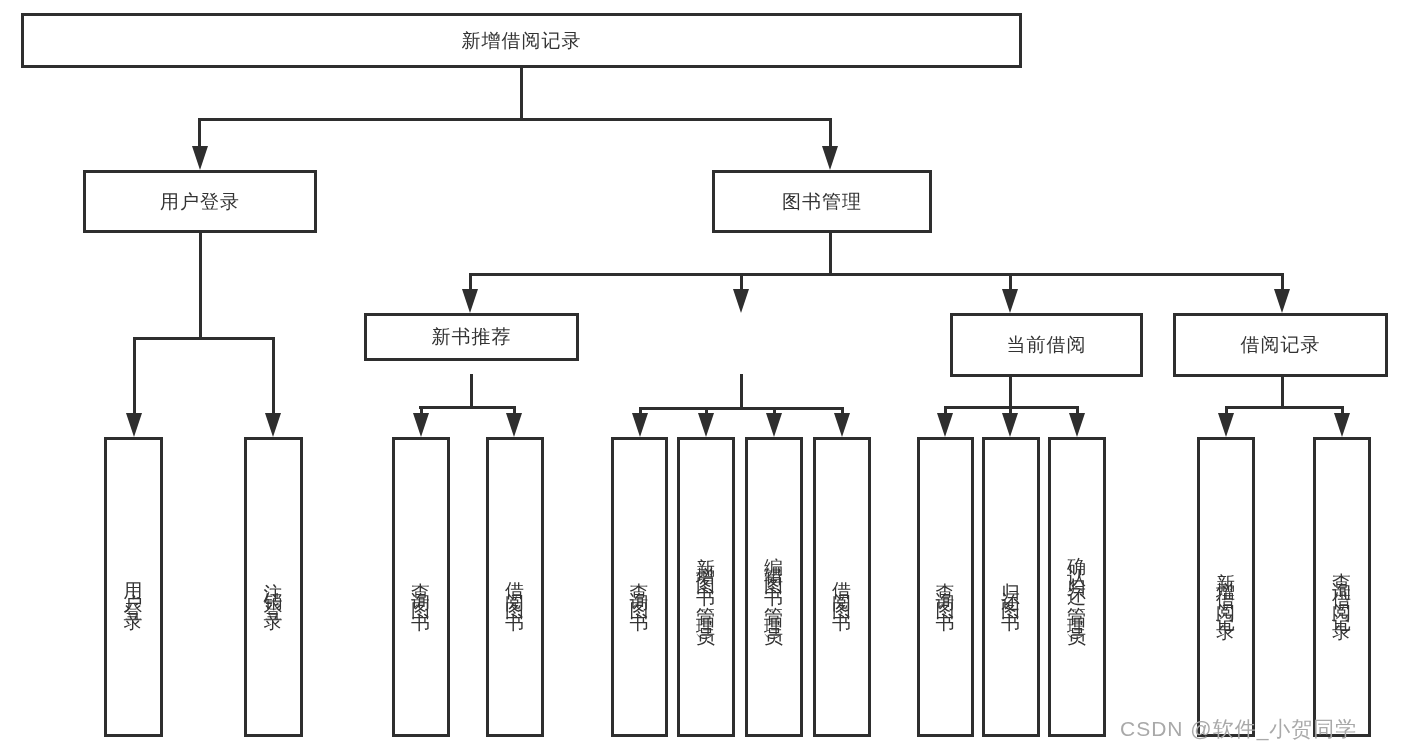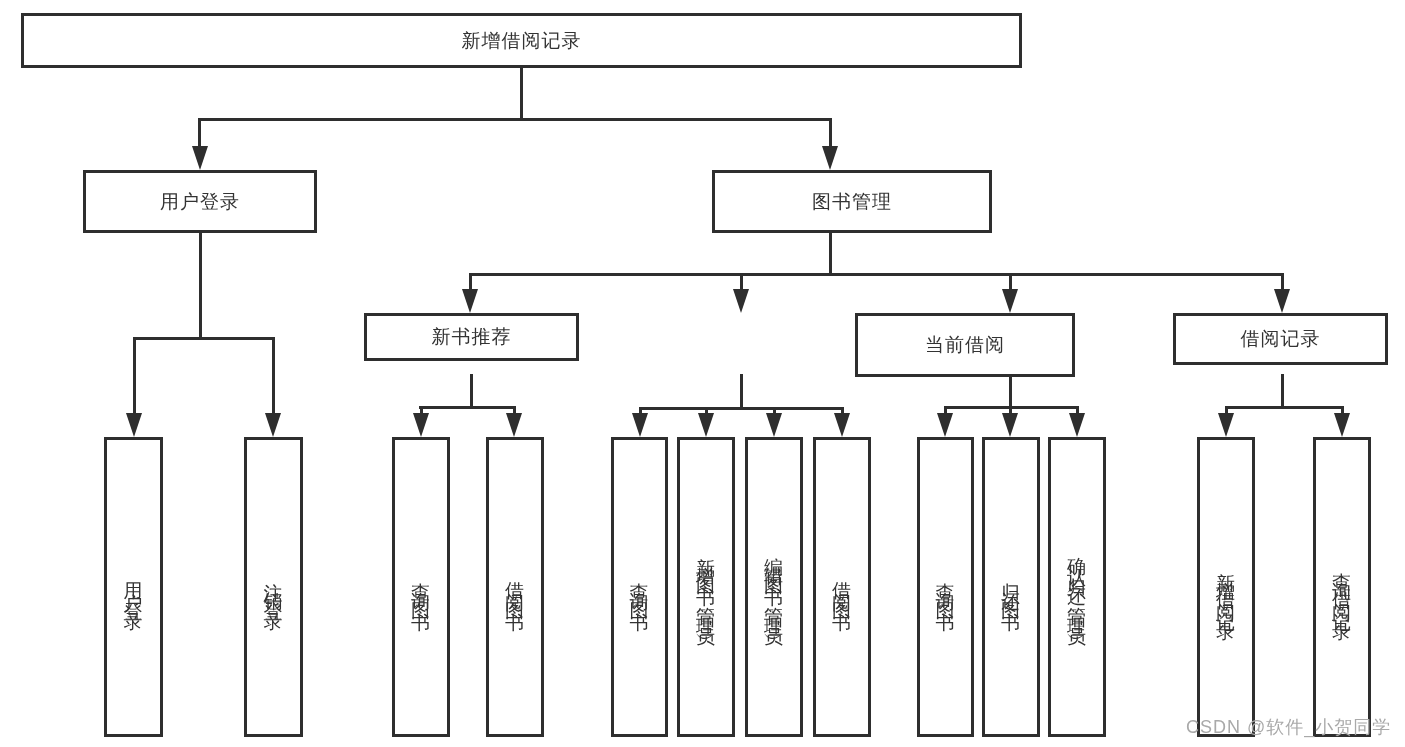--- a/index.html
+++ b/index.html
@@ -20,47 +20,47 @@
     letter-spacing:10px;line-height:1;
   }
   .vl{position:absolute;width:3px;background:var(--line,#2e2e2e);}
   .hl{position:absolute;height:3px;background:var(--line,#2e2e2e);}
   .ar{
     position:absolute;width:0;height:0;
     border-left:8px solid transparent;border-right:8px solid transparent;
     border-top:24px solid var(--line,#2e2e2e);
   }
   .watermark{
-    position:absolute;left:1186px;top:715px;font-size:18px;
+    position:absolute;left:1120px;top:715px;font-size:21px;
     color:var(--watermark,#a9a9a9);letter-spacing:1px;white-space:nowrap;z-index:5;
   }
 </style>
 </head>
 <body>
 
 <div class="canvas">
 
   <div class="box" style="left:21px;top:13px;width:1001px;height:55px">
     <span class="hlabel">新增借阅记录</span>
   </div>
 
   <div class="box" style="left:83px;top:170px;width:234px;height:63px">
     <span class="hlabel">用户登录</span>
   </div>
-  <div class="box" style="left:712px;top:170px;width:280px;height:63px">
+  <div class="box" style="left:712px;top:170px;width:220px;height:63px">
     <span class="hlabel">图书管理</span>
   </div>
 
   <div class="box" style="left:364px;top:313px;width:215px;height:48px">
     <span class="hlabel">新书推荐</span>
   </div>
-  <div class="box" style="left:855px;top:313px;width:220px;height:64px">
+  <div class="box" style="left:950px;top:313px;width:193px;height:64px">
     <span class="hlabel">当前借阅</span>
   </div>
-  <div class="box" style="left:1173px;top:313px;width:215px;height:52px">
+  <div class="box" style="left:1173px;top:313px;width:215px;height:64px">
     <span class="hlabel">借阅记录</span>
   </div>
 
   <div class="box" style="left:104px;top:437px;width:59px;height:300px">
     <span class="vlabel">用户登录</span>
   </div>
   <div class="box" style="left:244px;top:437px;width:59px;height:300px">
     <span class="vlabel">注销登录</span>
   </div>
 

